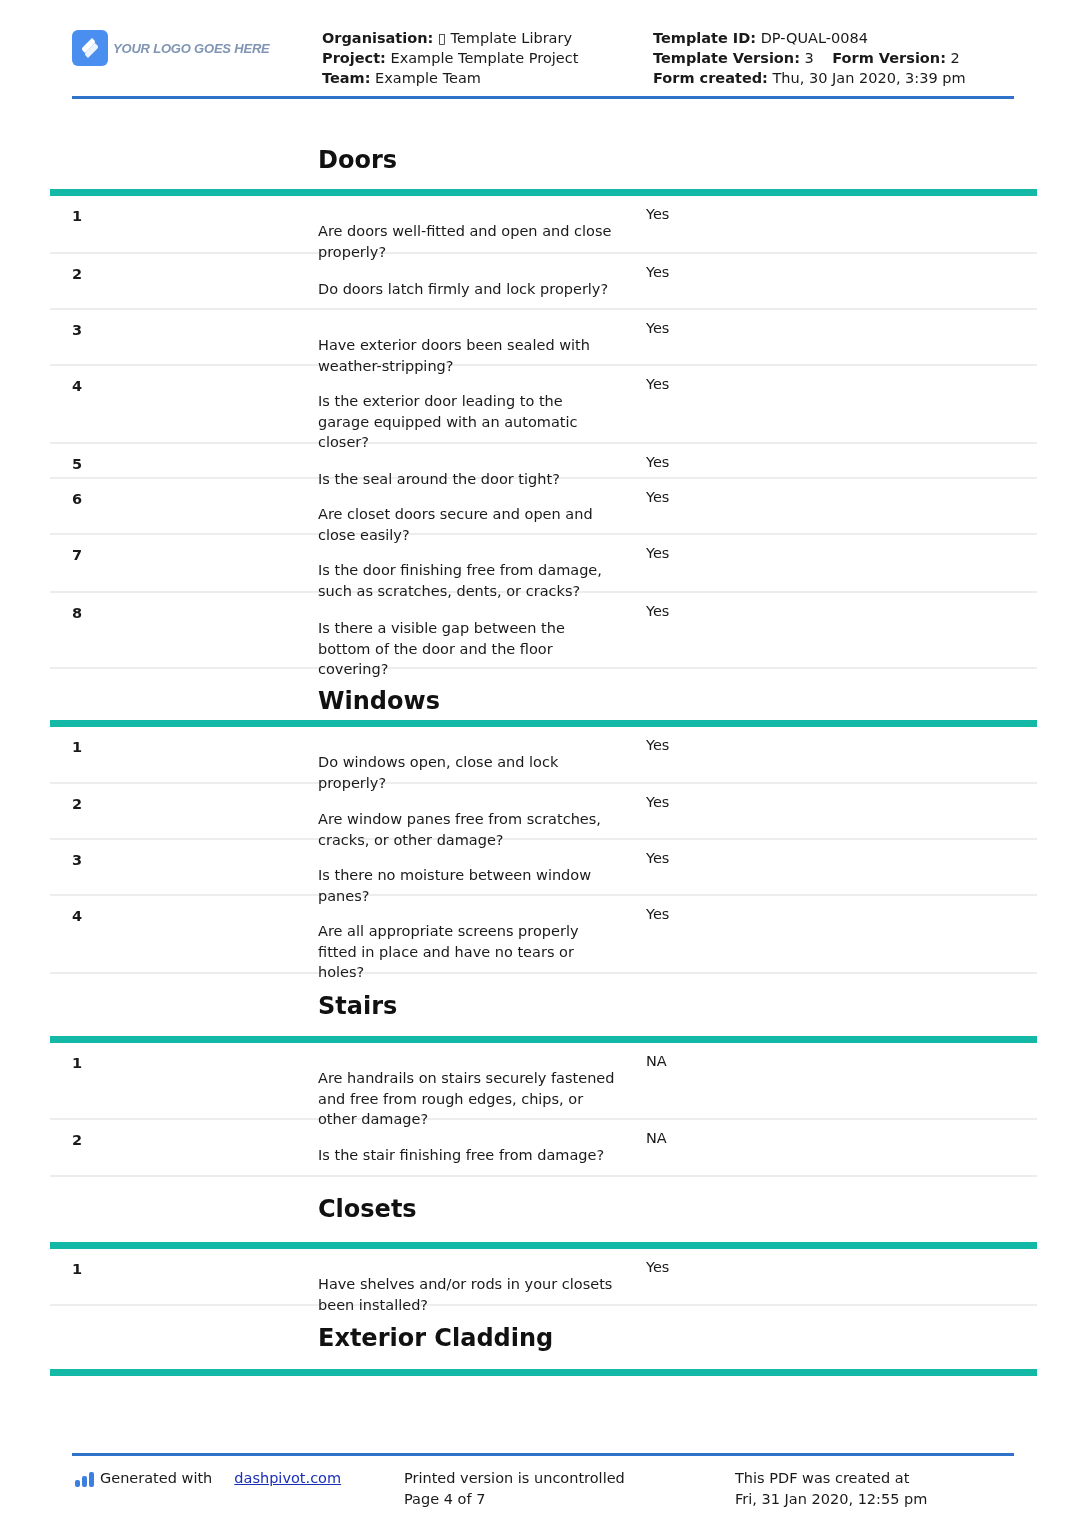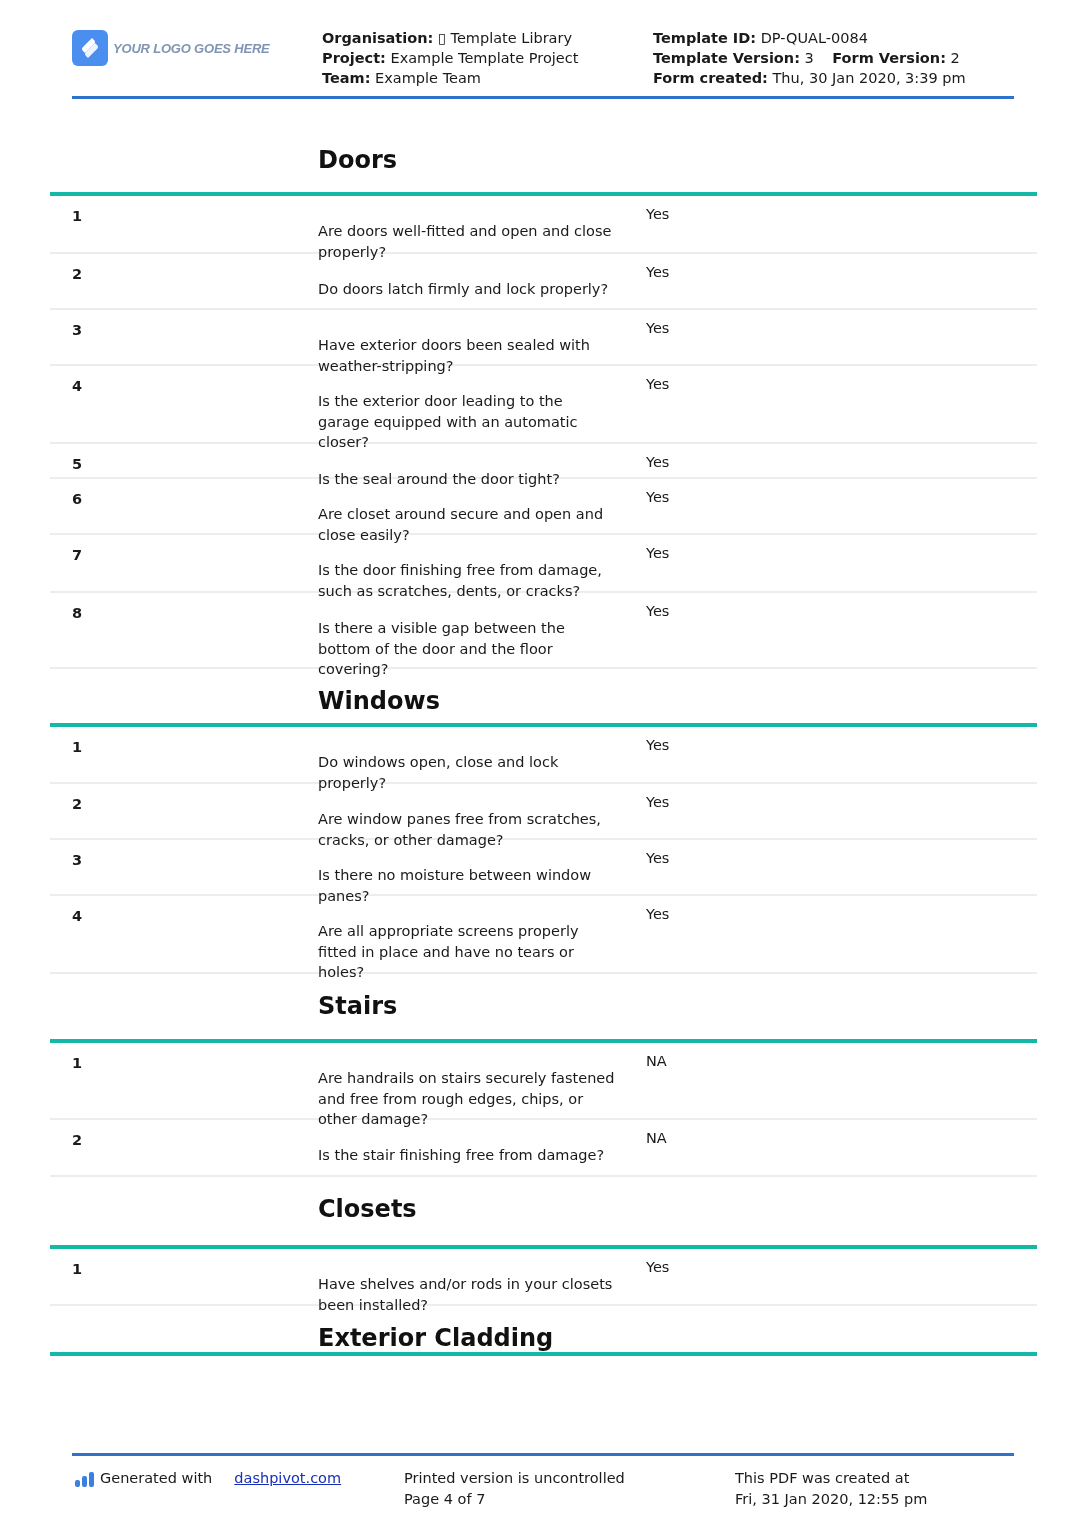--- a/index.html
+++ b/index.html
@@ -10,21 +10,21 @@
   .logo { position: absolute; left: 0; top: 6px; display: flex; align-items: center; }
   .logo-mark { width: 36px; height: 36px; background: #4a8ff0; border-radius: 6px; display: flex; align-items: center; justify-content: center; }
   .logo-text { margin-left: 5px; font-family: "Liberation Sans", sans-serif; font-style: italic; font-weight: bold; font-size: 13px; color: #7f95b3; letter-spacing: -0.2px; text-align: center; }
   .meta-col { position: absolute; top: 4px; font-size: 14.5px; line-height: 20px; color: #1a1a1a; white-space: nowrap; }
   .meta-col.c1 { left: 250px; }
   .meta-col.c2 { left: 581px; }
   .meta-col b { font-weight: bold; }
   .header-rule { position: absolute; left: 72px; top: 96px; width: 942px; height: 3px; background: #2f72c9; }
 
   .content { position: absolute; left: 50px; top: 126px; width: 987px; }
-  .section-head { position: relative; border-bottom: 4px solid #14b8a6; }
+  .section-head { position: relative; border-bottom: 7px solid #14b8a6; }
   .section-title { position: absolute; left: 268px; font-size: 24px; font-weight: bold; color: #111; }
   .row { position: relative; border-bottom: 2px solid #ededed; font-size: 14.5px; line-height: 20.5px; }
   .row .num { position: absolute; left: 22px; top: 10px; font-weight: bold; }
   .row .q { position: absolute; left: 268px; top: 25px; width: 300px; }
   .row .ans { position: absolute; left: 596px; top: 8px; }
 
   .footer-rule { position: absolute; left: 72px; top: 1453px; width: 942px; height: 3px; background: #2f72c9; }
   .footer { position: absolute; left: 72px; top: 1466px; width: 942px; font-size: 14.5px; line-height: 21px; color: #1a1a1a; }
   .f1 { position: absolute; left: 3px; top: 2px; display: flex; align-items: center; white-space: nowrap; }
   .f1 a { color: #1a2fb8; text-decoration: underline; margin-left: 22px; }
@@ -84,21 +84,21 @@
     <span class="q">Is the exterior door leading to the garage equipped with an automatic closer?</span>
     <span class="ans">Yes</span>
   </div>
   <div class="row" style="height:35px">
     <span class="num">5</span>
     <span class="q">Is the seal around the door tight?</span>
     <span class="ans">Yes</span>
   </div>
   <div class="row" style="height:56px">
     <span class="num">6</span>
-    <span class="q">Are closet around secure and open and close easily?</span>
+    <span class="q">Are closet doors secure and open and close easily?</span>
     <span class="ans">Yes</span>
   </div>
   <div class="row" style="height:58px">
     <span class="num">7</span>
     <span class="q">Is the door finishing free from damage, such as scratches, dents, or cracks?</span>
     <span class="ans">Yes</span>
   </div>
   <div class="row" style="height:76px">
     <span class="num">8</span>
     <span class="q">Is there a visible gap between the bottom of the door and the floor covering?</span>
@@ -145,21 +145,21 @@
 
   <div class="section-head" style="height:72px">
     <div class="section-title" style="top:18px">Closets</div>
   </div>
   <div class="row" style="height:57px">
     <span class="num">1</span>
     <span class="q">Have shelves and/or rods in your closets been installed?</span>
     <span class="ans">Yes</span>
   </div>
 
-  <div class="section-head" style="height:50px">
+  <div class="section-head" style="height:70px">
     <div class="section-title" style="top:18px">Exterior Cladding</div>
   </div>
 </div>
 
 <div class="footer-rule"></div>
 <div class="footer">
   <div class="f1">
     <span style="display:inline-flex;align-items:flex-end;gap:2px;height:16px;margin-right:6px;">
       <span style="display:block;width:5px;height:7px;background:#3c7fe0;border-radius:2px;"></span>
       <span style="display:block;width:5px;height:11px;background:#3c7fe0;border-radius:2px;"></span>

